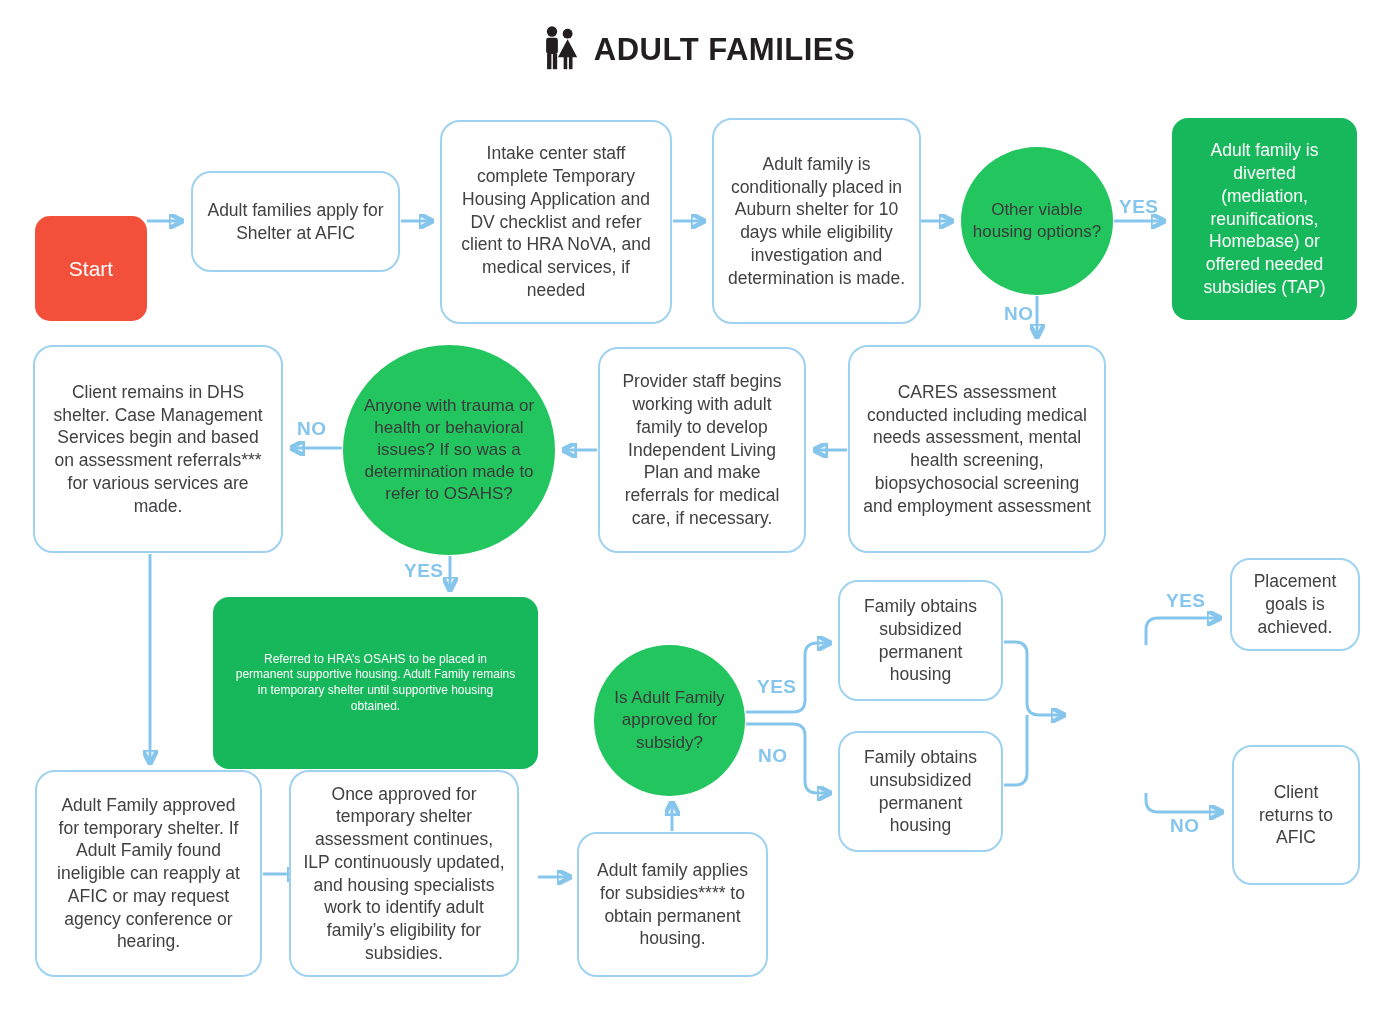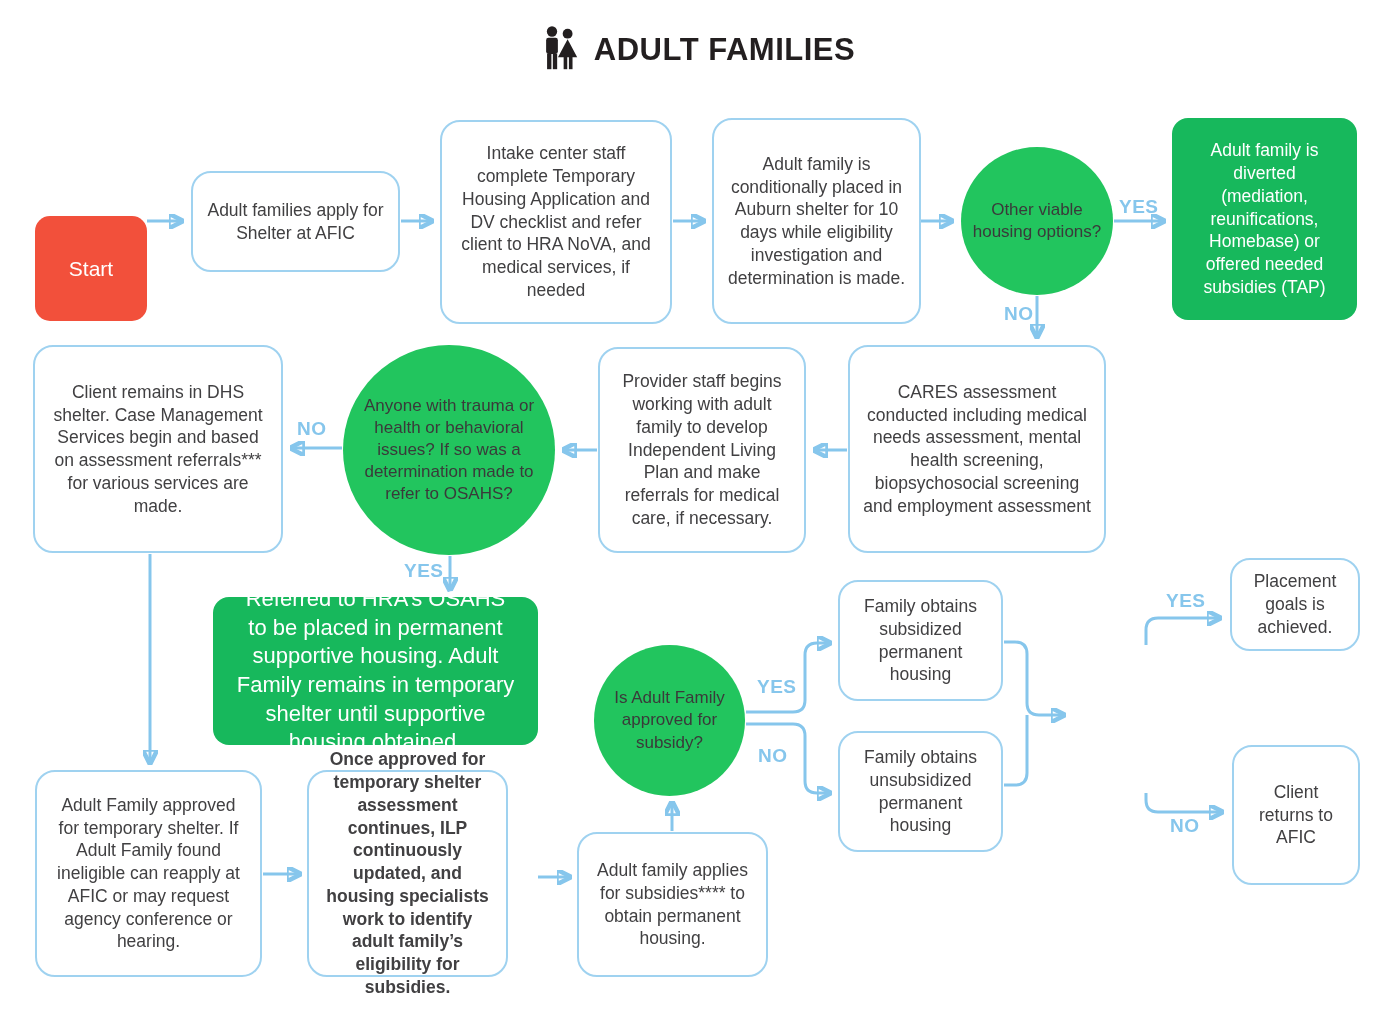--- a/index.html
+++ b/index.html
@@ -40,29 +40,29 @@
   #n-start{left:35px;top:168px;width:112px;height:105px;margin-top:48px;}
   #n-apply{left:191px;top:171px;width:209px;height:101px;}
   #n-intake{left:440px;top:120px;width:232px;height:204px;}
   #n-conditional{left:712px;top:118px;width:209px;height:206px;}
   #n-other-housing{left:961px;top:147px;width:152px;height:148px;}
   #n-diverted{left:1172px;top:118px;width:185px;height:202px;}
   #n-client-remains{left:33px;top:345px;width:250px;height:208px;}
   #n-osahs-q{left:343px;top:345px;width:212px;height:210px;}
   #n-provider{left:598px;top:347px;width:208px;height:206px;}
   #n-cares{left:848px;top:345px;width:258px;height:208px;}
-  #n-osahs-ref{left:213px;top:597px;width:325px;height:148px;font-size:22px;}
+  #n-osahs-ref{left:213px;top:597px;width:325px;height:172px;font-size:12px;}
   #n-subsidy-q{left:594px;top:645px;width:151px;height:151px;}
   #n-subsidized{left:838px;top:580px;width:165px;height:121px;}
   #n-unsubsidized{left:838px;top:731px;width:165px;height:121px;}
   #n-thirty-days{left:1071px;top:642px;width:150px;height:150px;font-size:16.5px;}
   #n-placement{left:1230px;top:558px;width:130px;height:93px;}
   #n-returns-afic{left:1232px;top:745px;width:128px;height:140px;}
   #n-approved-temp{left:35px;top:770px;width:227px;height:207px;}
-  #n-once-approved{left:307px;top:770px;width:201px;height:207px;font-weight:bold;}
+  #n-once-approved{left:289px;top:770px;width:230px;height:207px;}
   #n-applies{left:577px;top:832px;width:191px;height:145px;}
   
   #l-yes1{left:1119px;top:196px;}
   #l-no1{left:1004px;top:303px;}
   #l-no2{left:297px;top:418px;}
   #l-yes2{left:404px;top:560px;}
   #l-yes3{left:757px;top:676px;}
   #l-no3{left:758px;top:745px;}
   #l-yes4{left:1166px;top:590px;}
   #l-no4{left:1170px;top:815px;}

